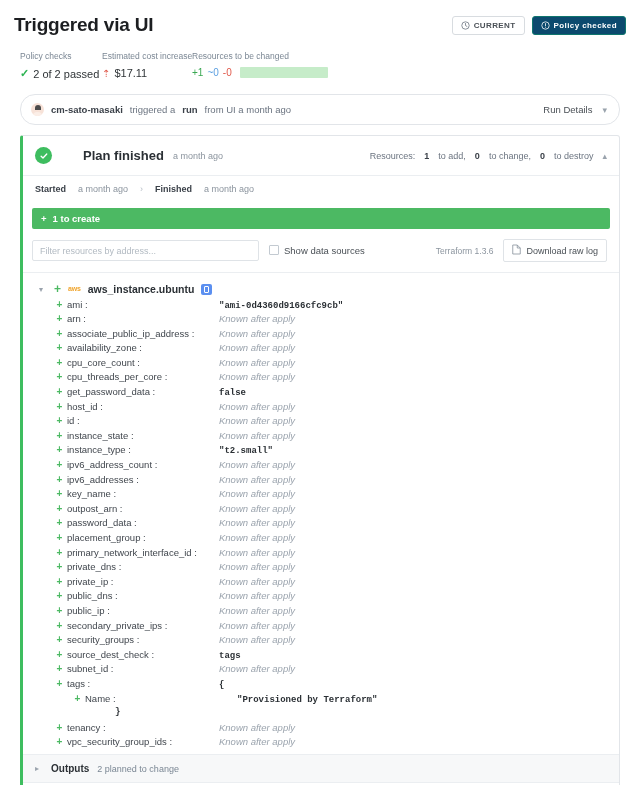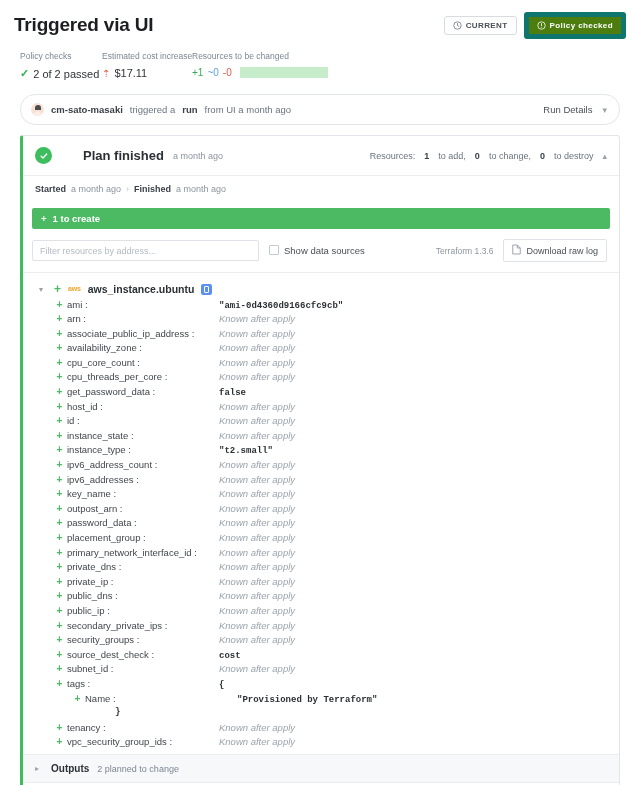--- a/index.html
+++ b/index.html
@@ -19,21 +19,21 @@
     padding: 10px 0 0 0; height: 40px;
   }
   .page-title { font-size: 19px; font-weight: bold; letter-spacing: -0.2px; color: #1c1e21; }
   .badges { display: flex; align-items: center; gap: 7px; }
   .badge {
     display: inline-flex; align-items: center; gap: 4px;
     font-size: 8px; font-weight: bold; letter-spacing: .4px;
     padding: 4px 8px; border-radius: 3px;
   }
   .badge-current { background: #fff; border: 1px solid #d8dce0; color: #4a5056; }
-  .badge-policy { background: #4d7c0f; border: 5px solid #0f766e; color: #fff; }
+  .badge-policy { background: #0c4a6e; border: 1px solid #0f766e; color: #fff; }
   .badge svg { display: block; }
 
   
   .stats { display: flex; padding: 11px 6px 0 6px; gap: 0; }
   .stat { padding-right: 12px; }
   .stat-label { font-size: 8.5px; color: #7b8794; margin-bottom: 6px; white-space: nowrap; }
   .stat-value { font-size: 11px; color: #2f3437; display: flex; align-items: center; gap: 4px; white-space: nowrap; }
   .s1 { width: 82px; } .s2 { width: 90px; } .s3 { width: 92px; } .s4 { flex: 1; }
   .check-mark { color: #2eb453; font-size: 11px; font-weight: bold; }
   .arrow-up { color: #e0584a; font-size: 10px; }
@@ -80,21 +80,21 @@
     display: flex; align-items: center; justify-content: center; flex: none;
   }
   .circle-check svg { display: block; }
   .plan-title { font-size: 13px; font-weight: bold; color: #2b3035; padding-left: 22px; }
   .plan-time { font-size: 9px; color: #8b949e; }
   .plan-head-right { display: flex; align-items: center; gap: 9px; font-size: 9px; color: #6b7480; }
   .plan-head-right .b { font-weight: bold; color: #3b4149; }
 
   .plan-sub {
     border-top: 1px solid #ebeef1; padding: 8px 12px;
-    font-size: 9px; color: #8b949e; display: flex; align-items: center; gap: 5px;
+    font-size: 9px; color: #8b949e; display: flex; align-items: center; gap: 12px;
   }
   .plan-sub .b { font-weight: bold; color: #3b4149; }
   .sep { color: #b6bdc5; }
 
   .create-bar {
     margin: 6px 9px 0 9px; background: #4cb963; color: #fff;
     font-size: 9.5px; font-weight: bold; border-radius: 2px;
     padding: 5px 9px; display: flex; align-items: center; gap: 6px;
   }
 
@@ -417,21 +417,21 @@
             <span class="attr-val val-unknown">Known after apply</span>
           </div>
           <div class="attr-row">
             <span class="attr-plus">+</span>
             <span class="attr-key">security_groups :</span>
             <span class="attr-val val-unknown">Known after apply</span>
           </div>
           <div class="attr-row">
             <span class="attr-plus">+</span>
             <span class="attr-key">source_dest_check :</span>
-            <span class="attr-val val-literal">cost</span>
+            <span class="attr-val val-literal">tags</span>
           </div>
           <div class="attr-row">
             <span class="attr-plus">+</span>
             <span class="attr-key">subnet_id :</span>
             <span class="attr-val val-unknown">Known after apply</span>
           </div>
           <div class="attr-row">
             <span class="attr-plus">+</span>
             <span class="attr-key">tags :</span>
             <span class="attr-val brace">{</span>

